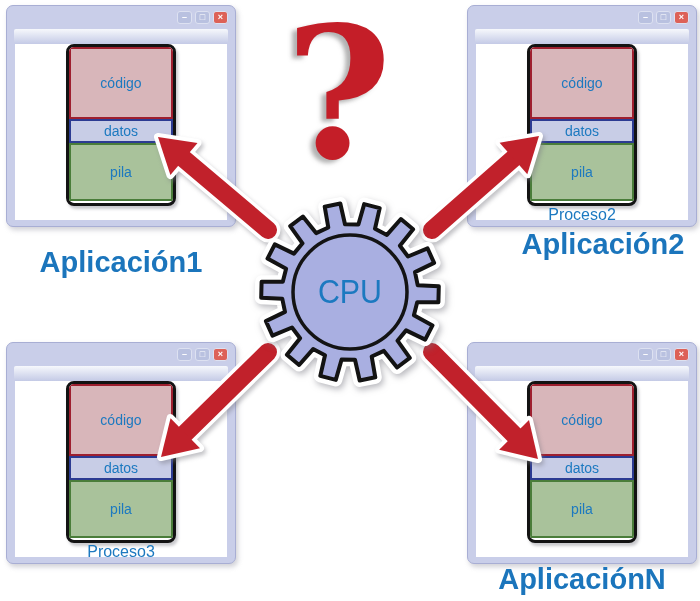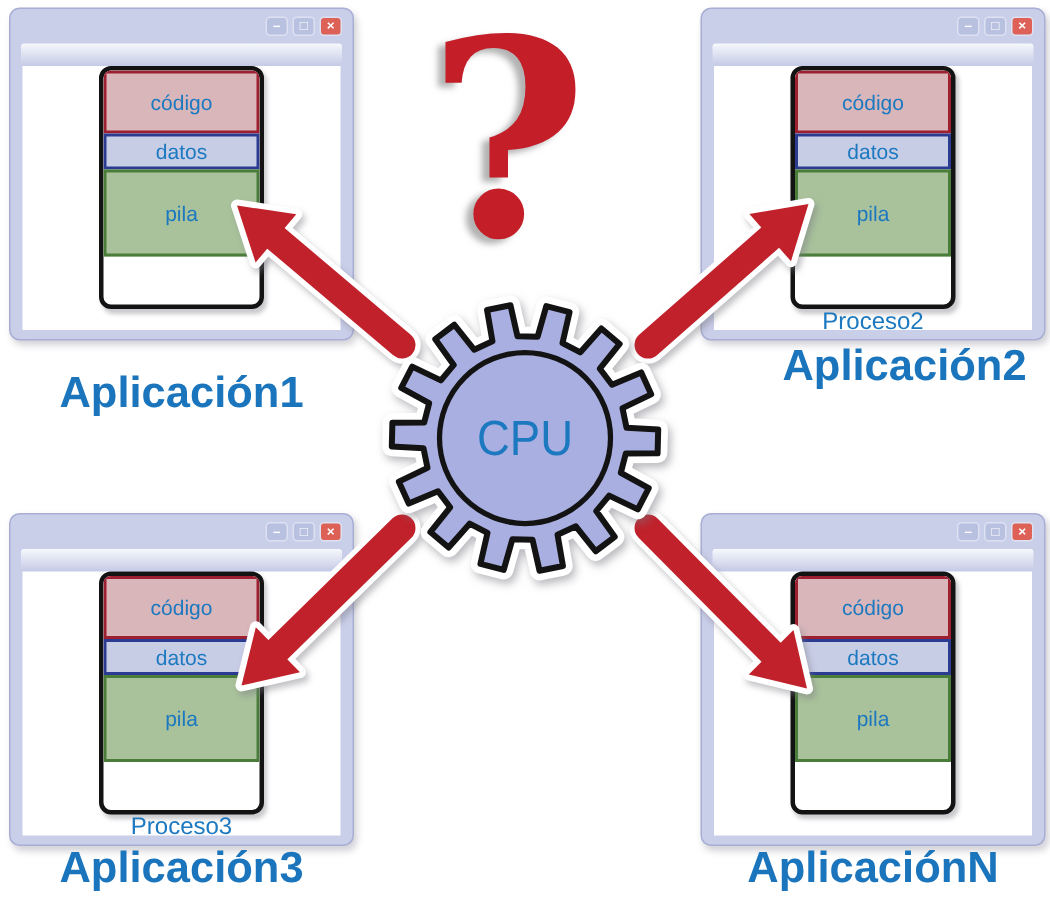--- a/index.html
+++ b/index.html
@@ -45,21 +45,21 @@
     width:110px; height:162px; margin:0 auto;
     border:3px solid #131313; border-radius:8px; overflow:hidden;
     display:flex; flex-direction:column;
     box-shadow:2px 3px 3px rgba(120,120,130,.4);
     background:#fff;
   }
   .block {
     display:flex; align-items:center; justify-content:center;
     color:var(--labelBlue,#1c79c0); font-size:14px;
   }
-  .b-code { height:42px; background:var(--codeFill,#d8b6ba); border:2px solid var(--codeBorder,#9e1f2f); }
+  .b-code { height:72px; background:var(--codeFill,#d8b6ba); border:2px solid var(--codeBorder,#9e1f2f); }
   .b-data { height:24px; background:var(--dataFill,#c8cde6); border:2px solid var(--dataBorder,#2c3b92);text-align:center; }
   .b-pila { height:58px; background:var(--pilaFill,#a9c29b); border:2px solid var(--pilaBorder,#4a7d3a); }
 
   .proceso {
     text-align:center; margin-top:1px;
     color:var(--labelBlue,#1c79c0); font-size:16px; line-height:16px;
   }
 
   
   .app-label {
@@ -142,21 +142,20 @@
     <div class="menustrip"></div>
     <div class="content">
       <div class="stack">
         <div class="block b-code">código</div>
         <div class="block b-data">datos</div>
         <div class="block b-pila">pila</div>
       </div>
       <div class="proceso">Proceso3</div>
     </div>
   </div>
-  <div class="app-label al3">Aplicación3</div>
 
   <div class="app-window w4">
     <div class="win-buttons">
       <span class="wbtn">–</span>
       <span class="wbtn">□</span>
       <span class="wbtn close">×</span>
     </div>
     <div class="menustrip"></div>
     <div class="content">
       <div class="stack">

